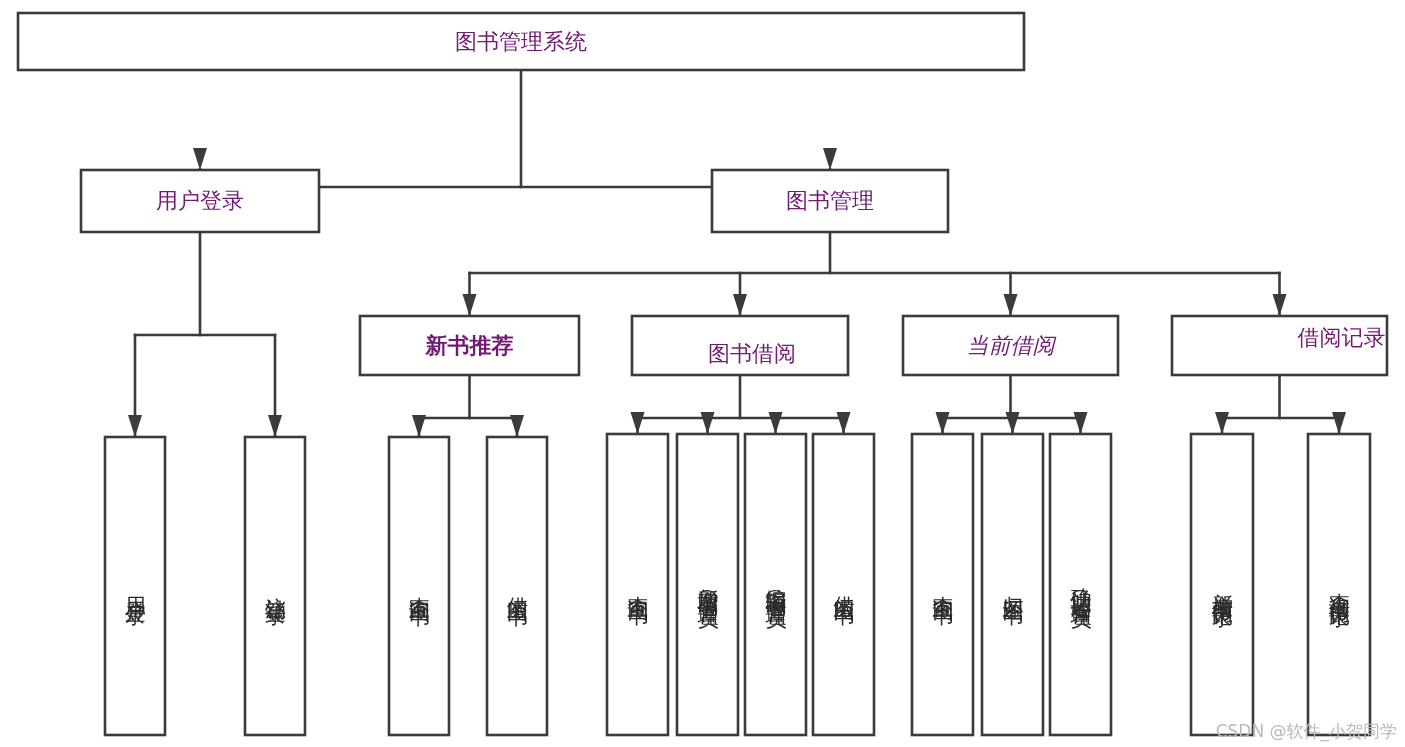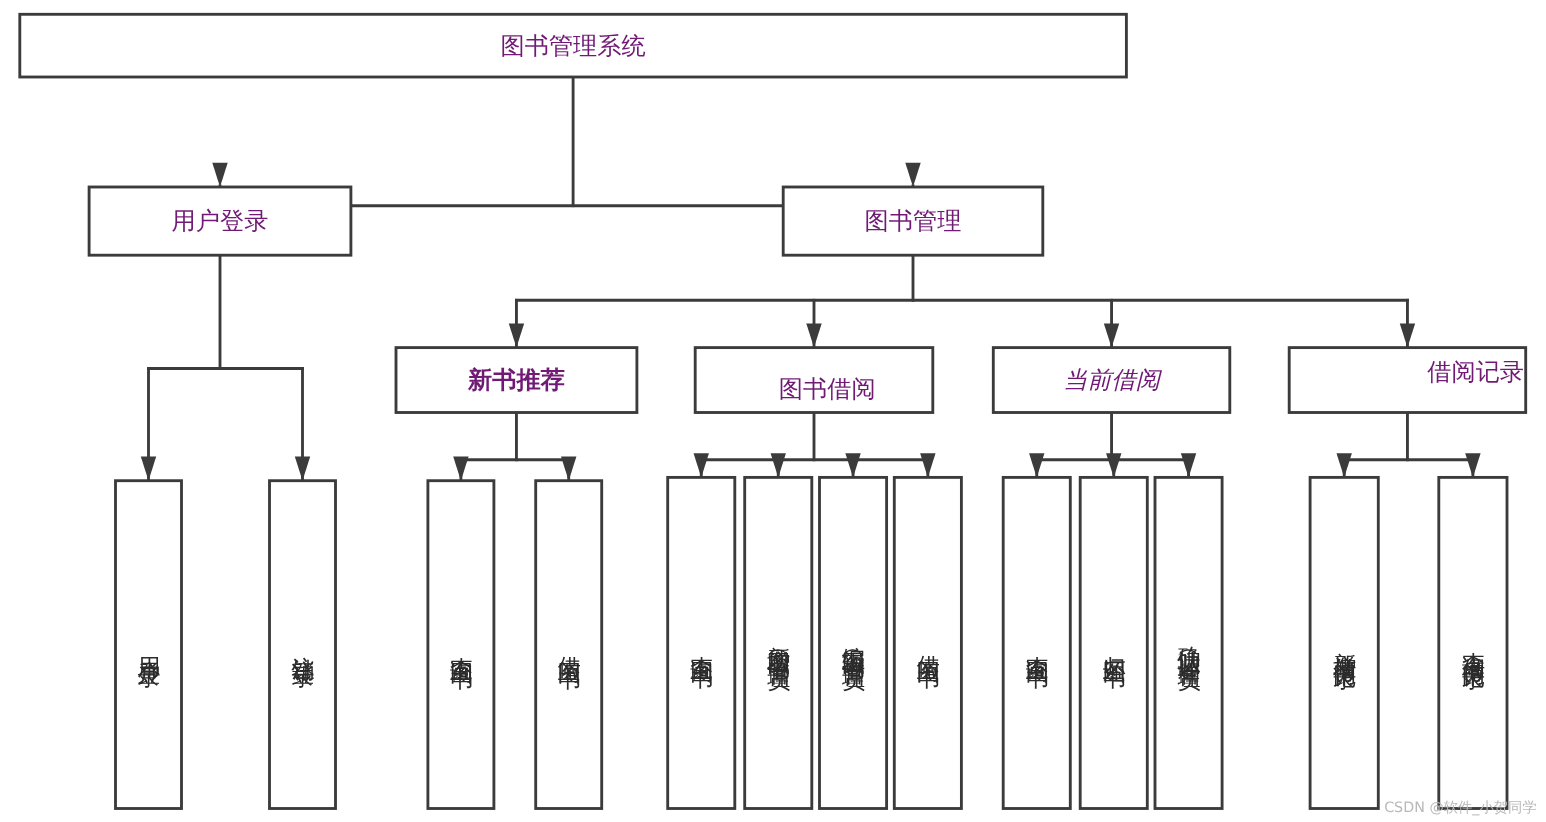--- a/index.html
+++ b/index.html
@@ -34,21 +34,21 @@
     font-size:22px;
     color:#701a75;
     display:flex;align-items:center;justify-content:center;
     white-space:nowrap;
     pointer-events:none;
   }
   .watermark{
     position:absolute;
     right:8px;bottom:4px;
     font-family:"DejaVu Sans","Liberation Sans",sans-serif;
-    font-size:13px;
+    font-size:17px;
     color:#b9b9b9;
     white-space:nowrap;
     pointer-events:none;
   }
   .hit{position:absolute;cursor:pointer;background:transparent;}
 </style>
 </head>
 <body>
 
 <div id="stage">

